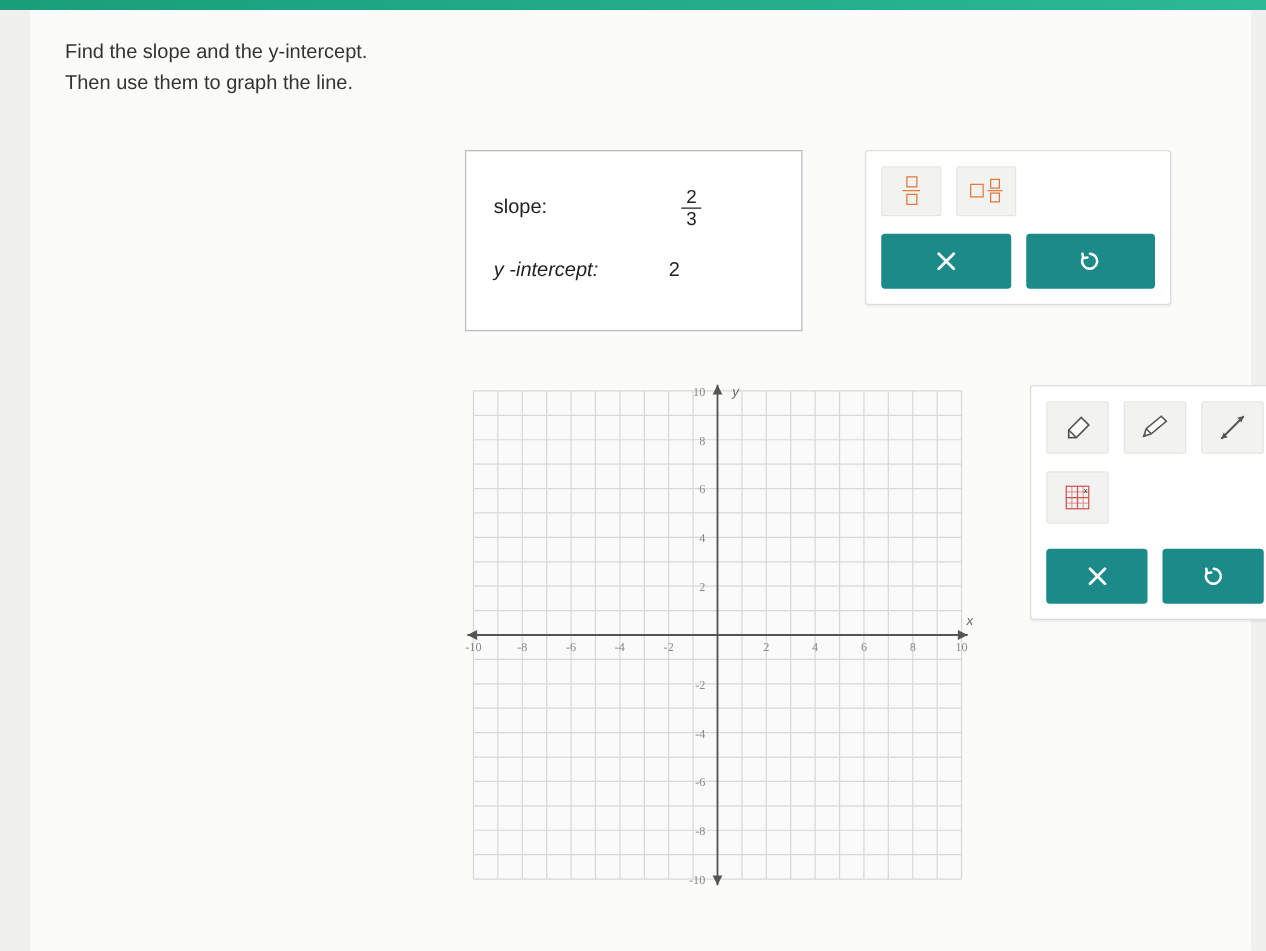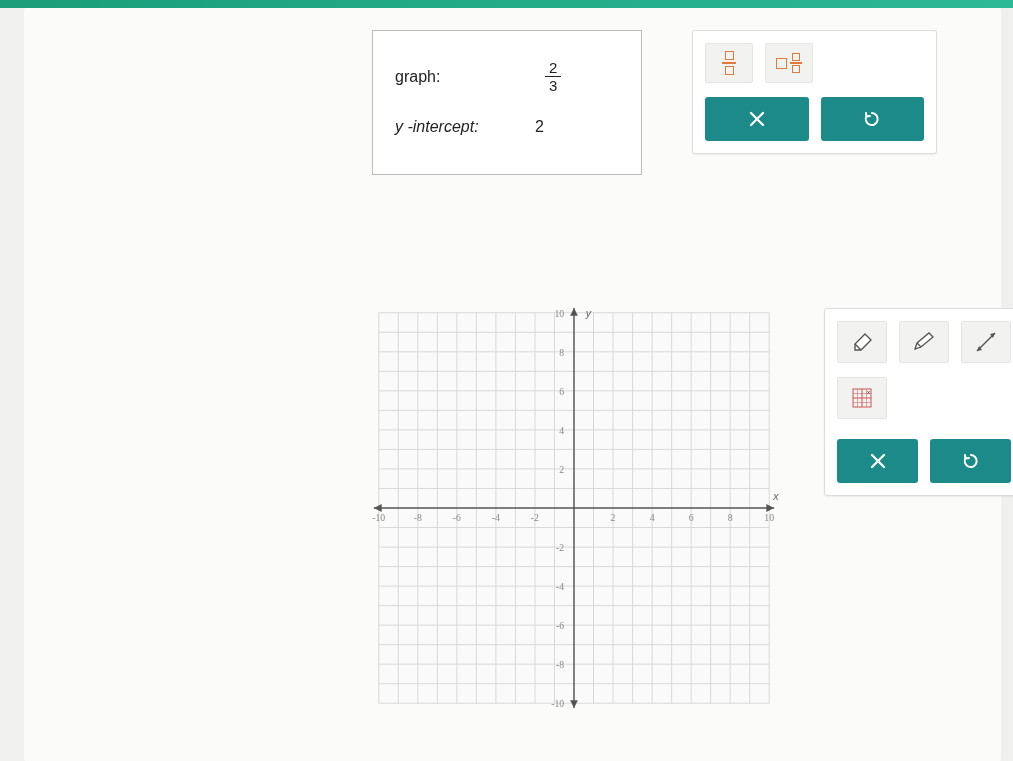--- a/index.html
+++ b/index.html
@@ -122,26 +122,30 @@
     width:9px;height:9px;border:1.5px solid #e07a3a;display:inline-block;vertical-align:middle;
   }
 </style>
 </head>
 <body>
 
 <div class="header-bar"></div>
 
 <div class="main-card">
 
+  <div class="instructions">
+    <div>Find the slope and the y-intercept.</div>
+    <div>Then use them to graph the line.</div>
+  </div>
 
   <div class="content-row">
 
     <div class="answer-box">
       <div class="answer-row">
-        <span class="answer-label">graph:</span>
+        <span class="answer-label">slope:</span>
         <span class="frac">
           <span class="num">2</span>
           <span class="den">3</span>
         </span>
       </div>
       <div class="answer-row">
         <span class="answer-label" style="font-style:italic">y -intercept:</span>
         <span style="margin-left:0px;font-size:16px">2</span>
       </div>
     </div>

